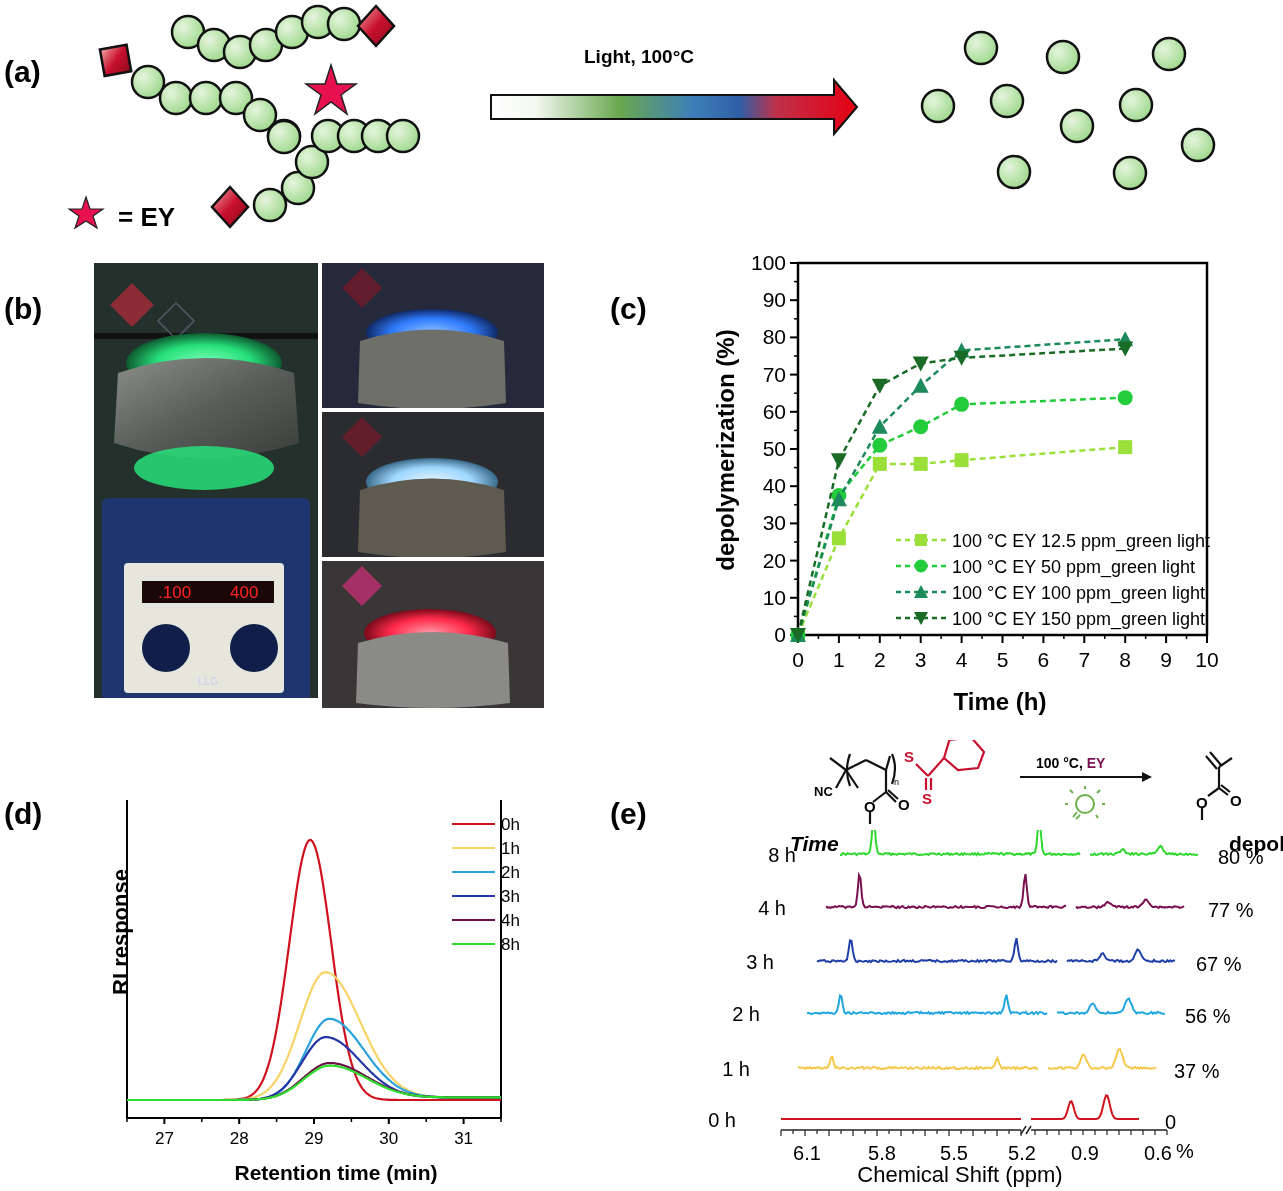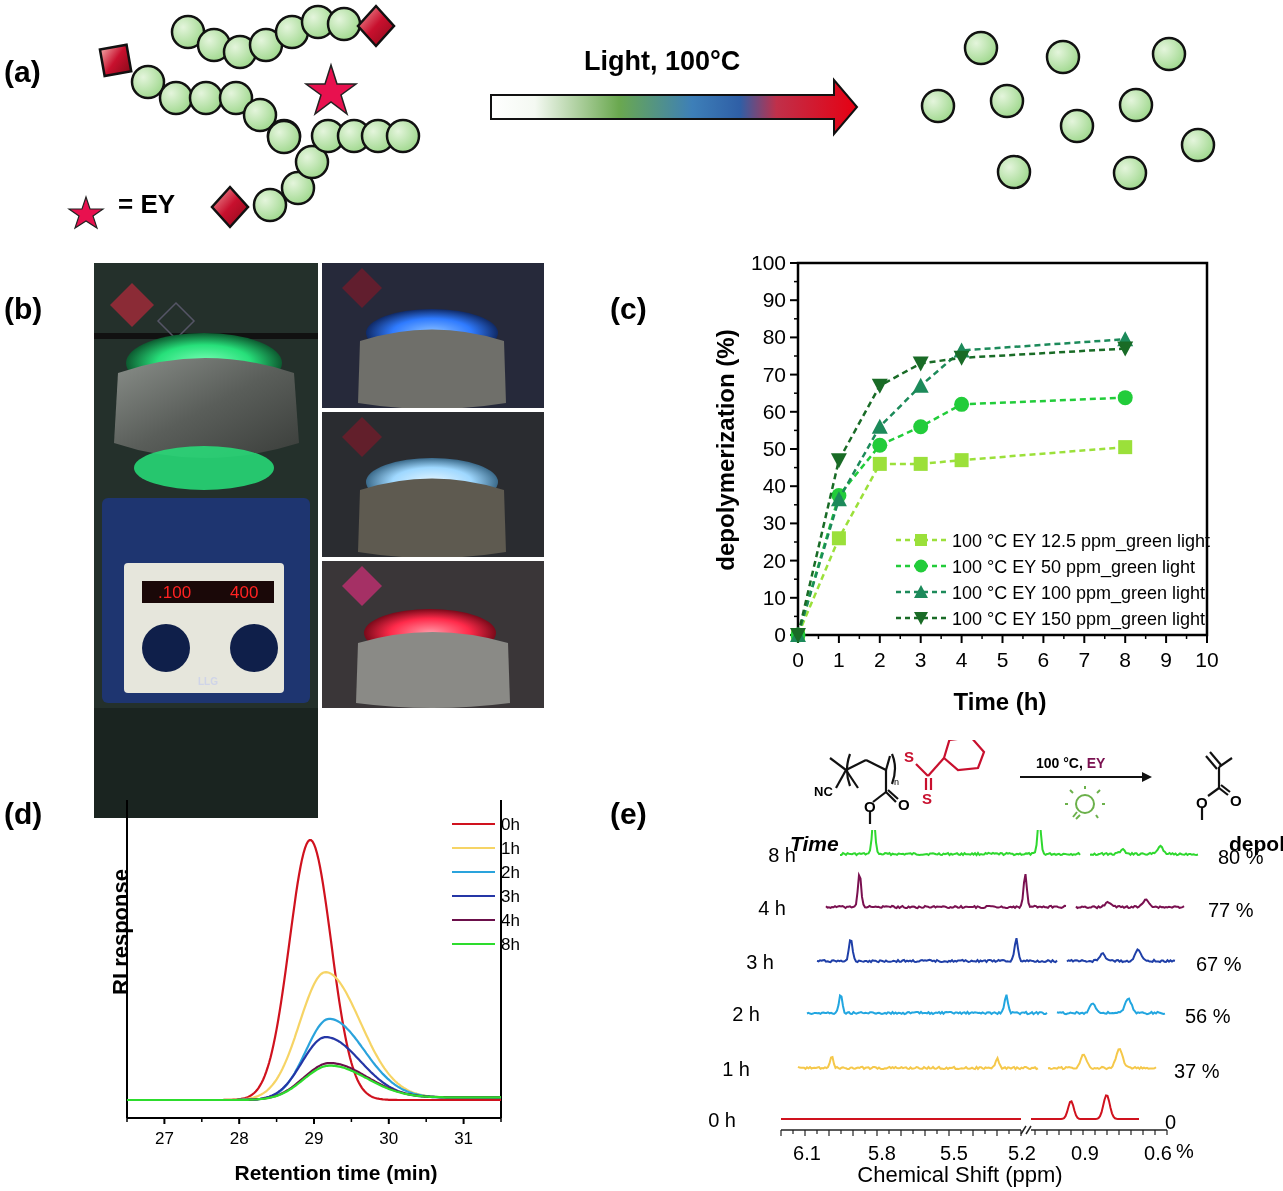--- a/index.html
+++ b/index.html
@@ -106,26 +106,26 @@
       <circle cx="289" cy="54" r="16"></circle>
     <circle cx="58" cy="106" r="16"></circle>
       <circle cx="127" cy="101" r="16"></circle>
       <circle cx="197" cy="126" r="16"></circle>
     <circle cx="256" cy="105" r="16"></circle>
       <circle cx="318" cy="145" r="16"></circle>
       <circle cx="134" cy="172" r="16"></circle>
     <circle cx="250" cy="173" r="16"></circle>
   </g>
 </svg>
-<div class="abs" style="left:584px;top:46px;font-size:27px;font-weight:bold;">Light, 100°C</div>
-<div class="abs" style="left:118px;top:189px;font-size:26px;font-weight:bold;">= EY</div>
+<div class="abs" style="left:584px;top:46px;font-size:19px;font-weight:bold;">Light, 100°C</div>
+<div class="abs" style="left:118px;top:202px;font-size:26px;font-weight:bold;">= EY</div>
 
 <div class="panel-label" style="left:4px;top:292px;">(b)</div>
 
-<div class="photo" style="left:94px;top:263px;width:224px;height:555px;background:#1a2420;">
+<div class="photo" style="left:94px;top:263px;width:224px;height:435px;background:#1a2420;">
   <svg width="224" height="445">
     <defs>
       <radialGradient id="gglow" cx="50%" cy="50%" r="50%">
           <stop offset="0" stop-color="#7dffb8"></stop>
           <stop offset="0.6" stop-color="#27e07a"></stop>
           <stop offset="1" stop-color="#0d5a30"></stop>
         </radialGradient>
       <linearGradient id="foil" x1="0" y1="0" x2="1" y2="1">
           <stop offset="0" stop-color="#8a8f8a"></stop>
           <stop offset="0.5" stop-color="#5a5e5a"></stop>

